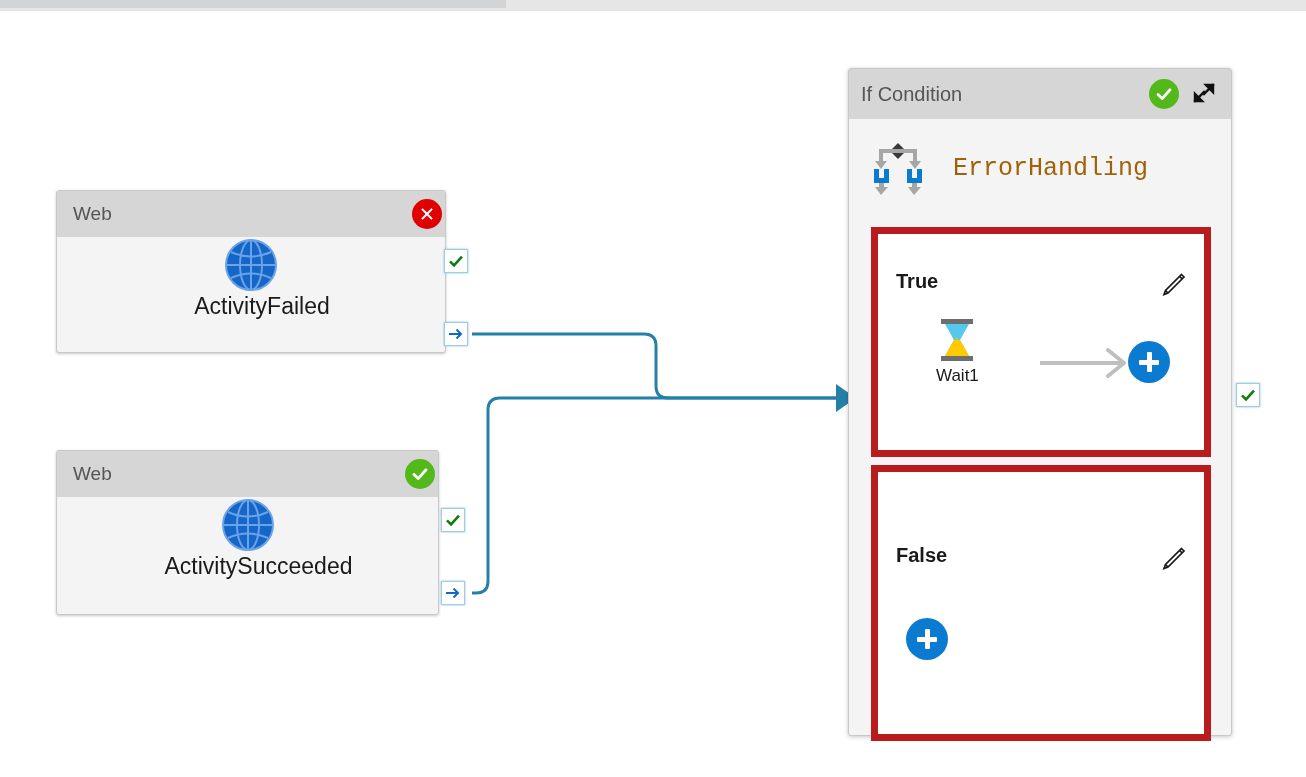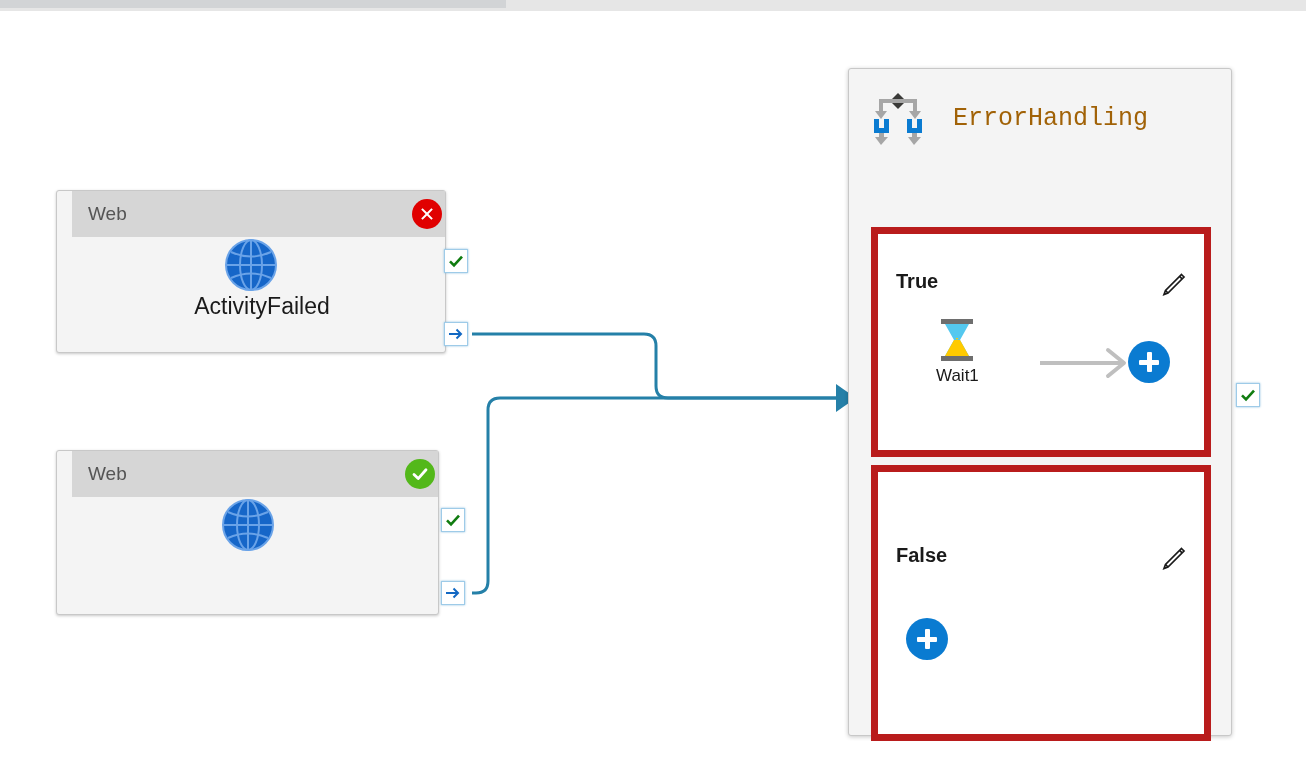--- a/index.html
+++ b/index.html
@@ -39,21 +39,20 @@
     box-shadow: 0 1px 3px rgba(0,0,0,0.22);
     box-sizing: border-box;
   }
   .card-header {
     height: 46px;
     background: #d6d6d6;
     display: flex;
     align-items: center;
     padding: 0 3px 0 16px;
     box-sizing: border-box;
-    margin-left: 15px;
   }
   .card-header-title {
     font-size: 19px;
     color: #555555;
     flex: 1;
     white-space: nowrap;
   }
   .card-body {
     display: flex;
     align-items: center;
@@ -241,35 +240,55 @@
           <g fill="none" stroke="#6aa3e8" stroke-width="2">
             <circle cx="28" cy="28" r="25"></circle>
             <ellipse cx="28" cy="28" rx="11" ry="25"></ellipse>
             <line x1="28" y1="3" x2="28" y2="53"></line>
             <line x1="3" y1="28" x2="53" y2="28"></line>
             <path d="M8 15 Q28 24 48 15"></path>
             <path d="M8 41 Q28 32 48 41"></path>
           </g>
         </svg>
       </span>
+      <span class="card-activity-name">ActivitySucceeded</span>
     </div>
   </div>
 
   <div class="handle" style="left:441px; top:508px;">
     <svg width="16" height="16" viewBox="0 0 16 16">
       <path d="M2 8.4 L6 12.4 L14 3.6" fill="none" stroke="#107c10" stroke-width="2.6"></path>
     </svg>
   </div>
   <div class="handle" style="left:441px; top:581px;">
     <svg width="16" height="16" viewBox="0 0 16 16">
       <path d="M1 8 L13 8 M8.5 3.5 L13 8 L8.5 12.5" fill="none" stroke="#1268c3" stroke-width="2"></path>
     </svg>
   </div>
 
   <div class="ifcard">
+    <div class="ifcard-header">
+      <span class="ifcard-title">If Condition</span>
+      <span class="badge ok">
+        <svg width="20" height="20" viewBox="0 0 20 20">
+          <path d="M4 10.5 L8.2 14.6 L16 5.8" fill="none" stroke="#ffffff" stroke-width="2.8" stroke-linecap="round" stroke-linejoin="round"></path>
+        </svg>
+      </span>
+      <span style="width:34px;height:30px;margin-left:8px;display:inline-flex;align-items:center;justify-content:center;">
+        <svg width="30" height="30" viewBox="0 0 30 30">
+          <g stroke="#111111" stroke-width="2.4" fill="none" stroke-linecap="square">
+            <path d="M6 22 L15 13"></path>
+            <path d="M6 16 L6 22 L12 22" fill="#111111" stroke="none"></path>
+            <polygon points="6,22 6,15 13,22" fill="#111111"></polygon>
+            <path d="M24 6 L15 15"></path>
+            <polygon points="24,6 24,13 17,6" fill="#111111"></polygon>
+          </g>
+        </svg>
+      </span>
+    </div>
 
     <div class="ifcard-name-row">
       <span>
         <svg width="62" height="62" viewBox="0 0 62 62">
 
           <polygon points="31,6 39,14 31,22 23,14" fill="#3a3a38"></polygon>
 
           <g fill="#a6a6a6">
             <rect x="14" y="12" width="34" height="4"></rect>
             <rect x="12" y="12" width="4" height="14"></rect>

